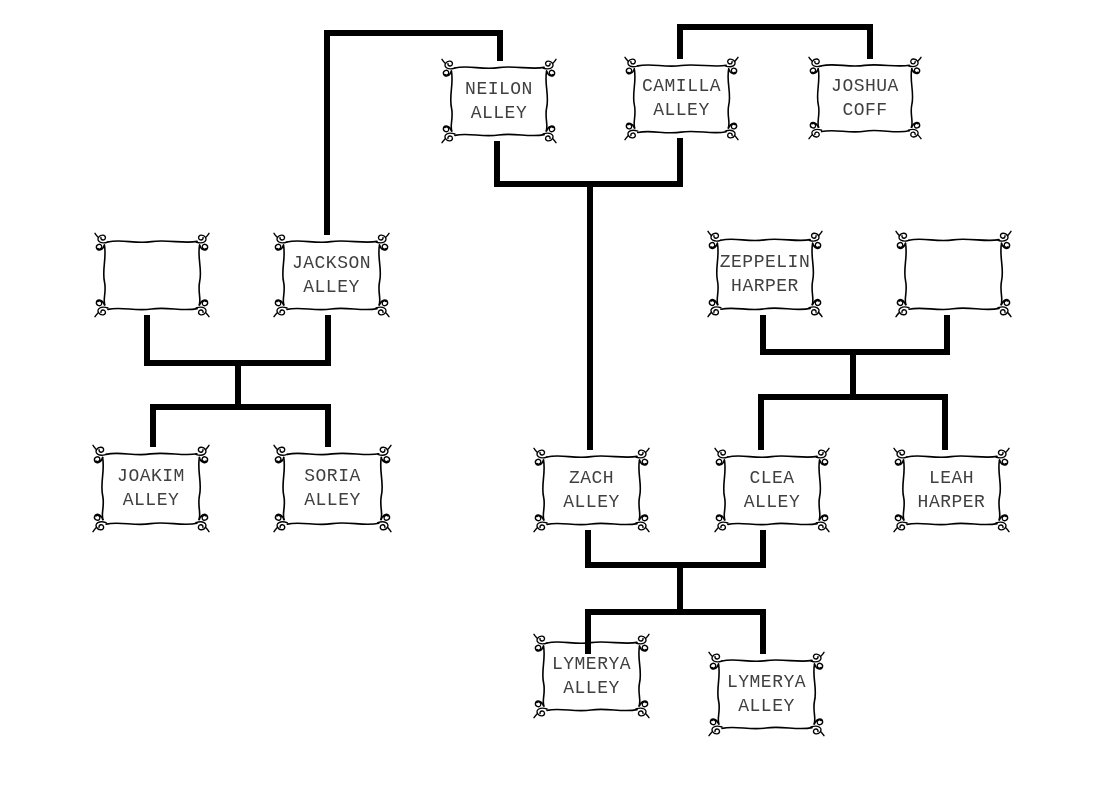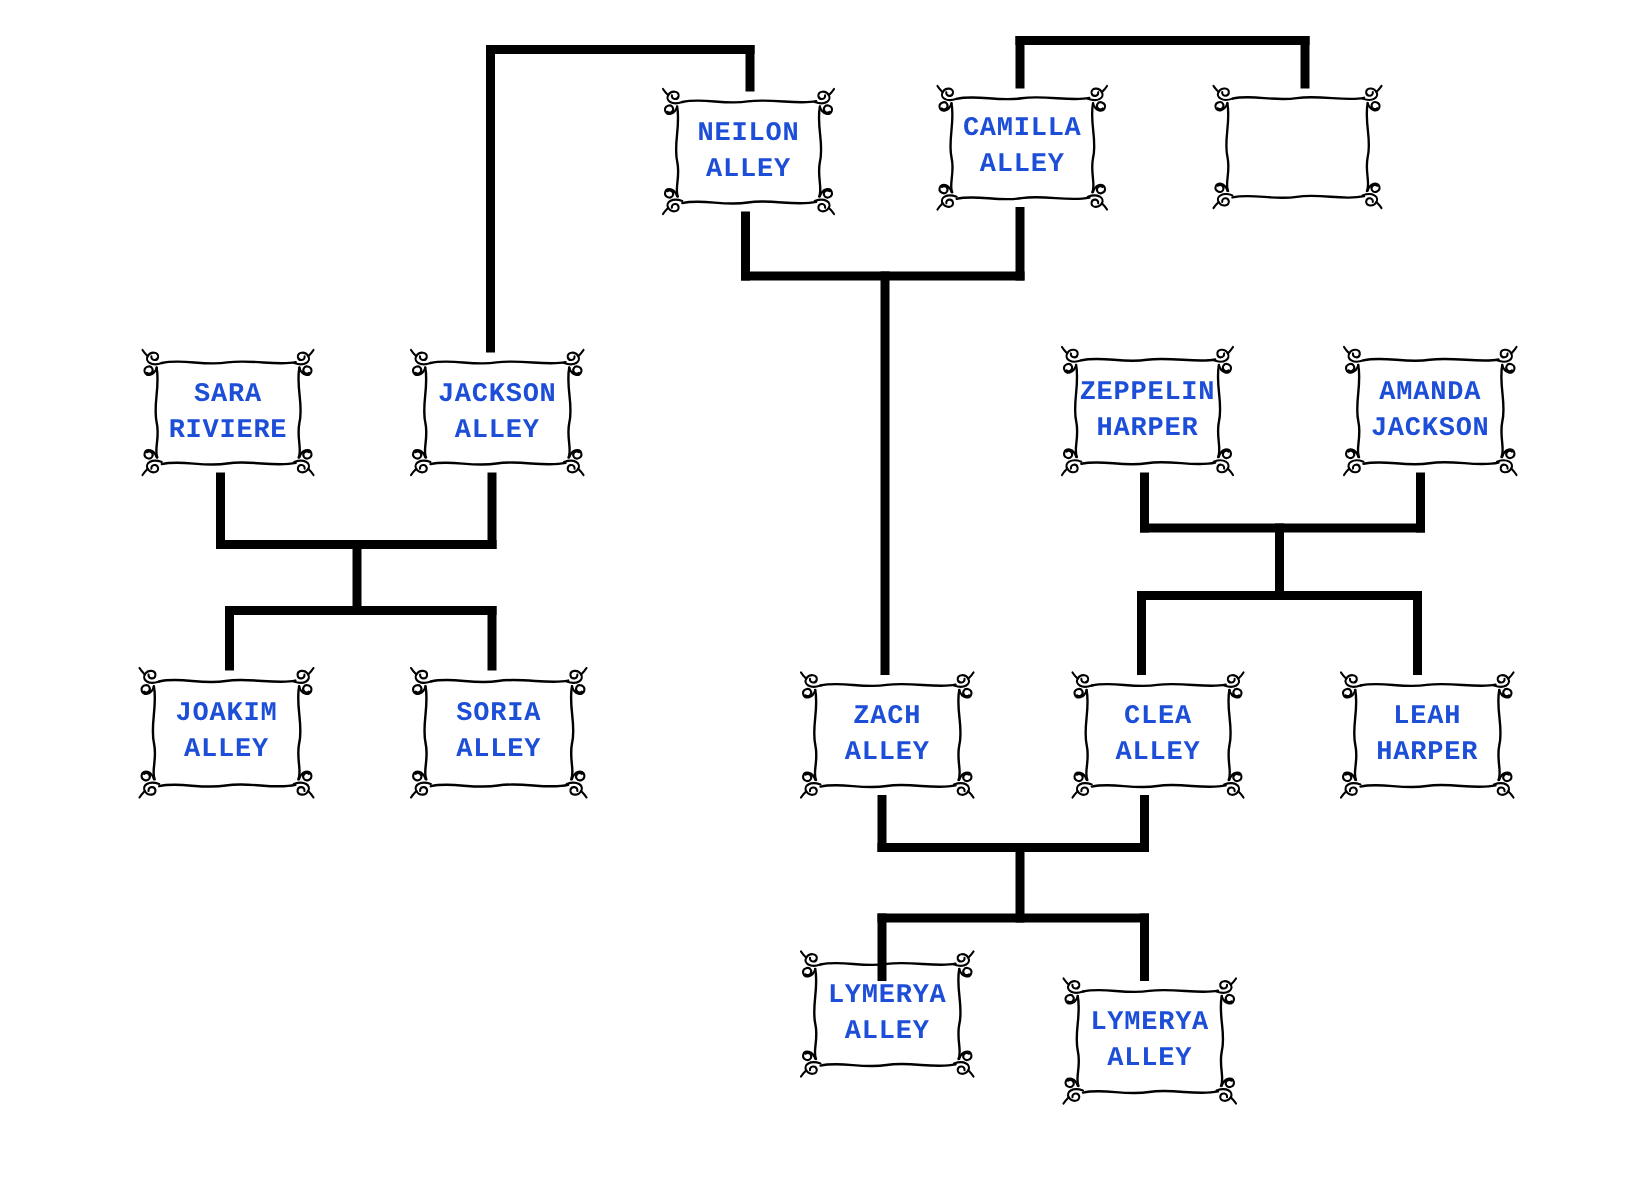--- a/index.html
+++ b/index.html
@@ -40,23 +40,22 @@
     display: flex;
     flex-direction: column;
     align-items: center;
     justify-content: center;
     gap: 0;
   }
   .person .name-line {
     font-size: 18px;
     line-height: 24px;
     letter-spacing: 0.5px;
-    color: #1d4ed8;
+    color: #404040;
     white-space: nowrap;
-    font-weight: bold;
   }
   #defs-svg {
     position: absolute;
     width: 0; height: 0;
     overflow: hidden;
   }
 </style>
 </head>
 <body>
 
@@ -132,29 +131,29 @@
     </svg>
     <div class="name-stack">
       <div class="name-line">CAMILLA</div>
       <div class="name-line">ALLEY</div>
     </div>
   </div>
       <div class="person" style="left: 808px; top: 56px; width: 114px; height: 84px;">
     <svg class="frame" xmlns="http://www.w3.org/2000/svg" viewBox="0 0 117 86" preserveAspectRatio="none">
       <use href="#frame-art"></use>
     </svg>
+    <div class="name-stack">
+      <div class="name-line">JOSHUA</div>
+      <div class="name-line">COFF</div>
+    </div>
   </div>
       <div class="person" style="left: 94px; top: 232px; width: 116px; height: 86px;">
     <svg class="frame" xmlns="http://www.w3.org/2000/svg" viewBox="0 0 117 86" preserveAspectRatio="none">
       <use href="#frame-art"></use>
     </svg>
-    <div class="name-stack">
-      <div class="name-line">SARA</div>
-      <div class="name-line">RIVIERE</div>
-    </div>
   </div>
       <div class="person" style="left: 273px; top: 232px; width: 117px; height: 86px;">
     <svg class="frame" xmlns="http://www.w3.org/2000/svg" viewBox="0 0 117 86" preserveAspectRatio="none">
       <use href="#frame-art"></use>
     </svg>
     <div class="name-stack">
       <div class="name-line">JACKSON</div>
       <div class="name-line">ALLEY</div>
     </div>
   </div>
@@ -164,24 +163,20 @@
     </svg>
     <div class="name-stack">
       <div class="name-line">ZEPPELIN</div>
       <div class="name-line">HARPER</div>
     </div>
   </div>
       <div class="person" style="left: 895px; top: 230px; width: 117px; height: 88px;">
     <svg class="frame" xmlns="http://www.w3.org/2000/svg" viewBox="0 0 117 86" preserveAspectRatio="none">
       <use href="#frame-art"></use>
     </svg>
-    <div class="name-stack">
-      <div class="name-line">AMANDA</div>
-      <div class="name-line">JACKSON</div>
-    </div>
   </div>
       <div class="person" style="left: 92px; top: 444px; width: 118px; height: 89px;">
     <svg class="frame" xmlns="http://www.w3.org/2000/svg" viewBox="0 0 117 86" preserveAspectRatio="none">
       <use href="#frame-art"></use>
     </svg>
     <div class="name-stack">
       <div class="name-line">JOAKIM</div>
       <div class="name-line">ALLEY</div>
     </div>
   </div>

